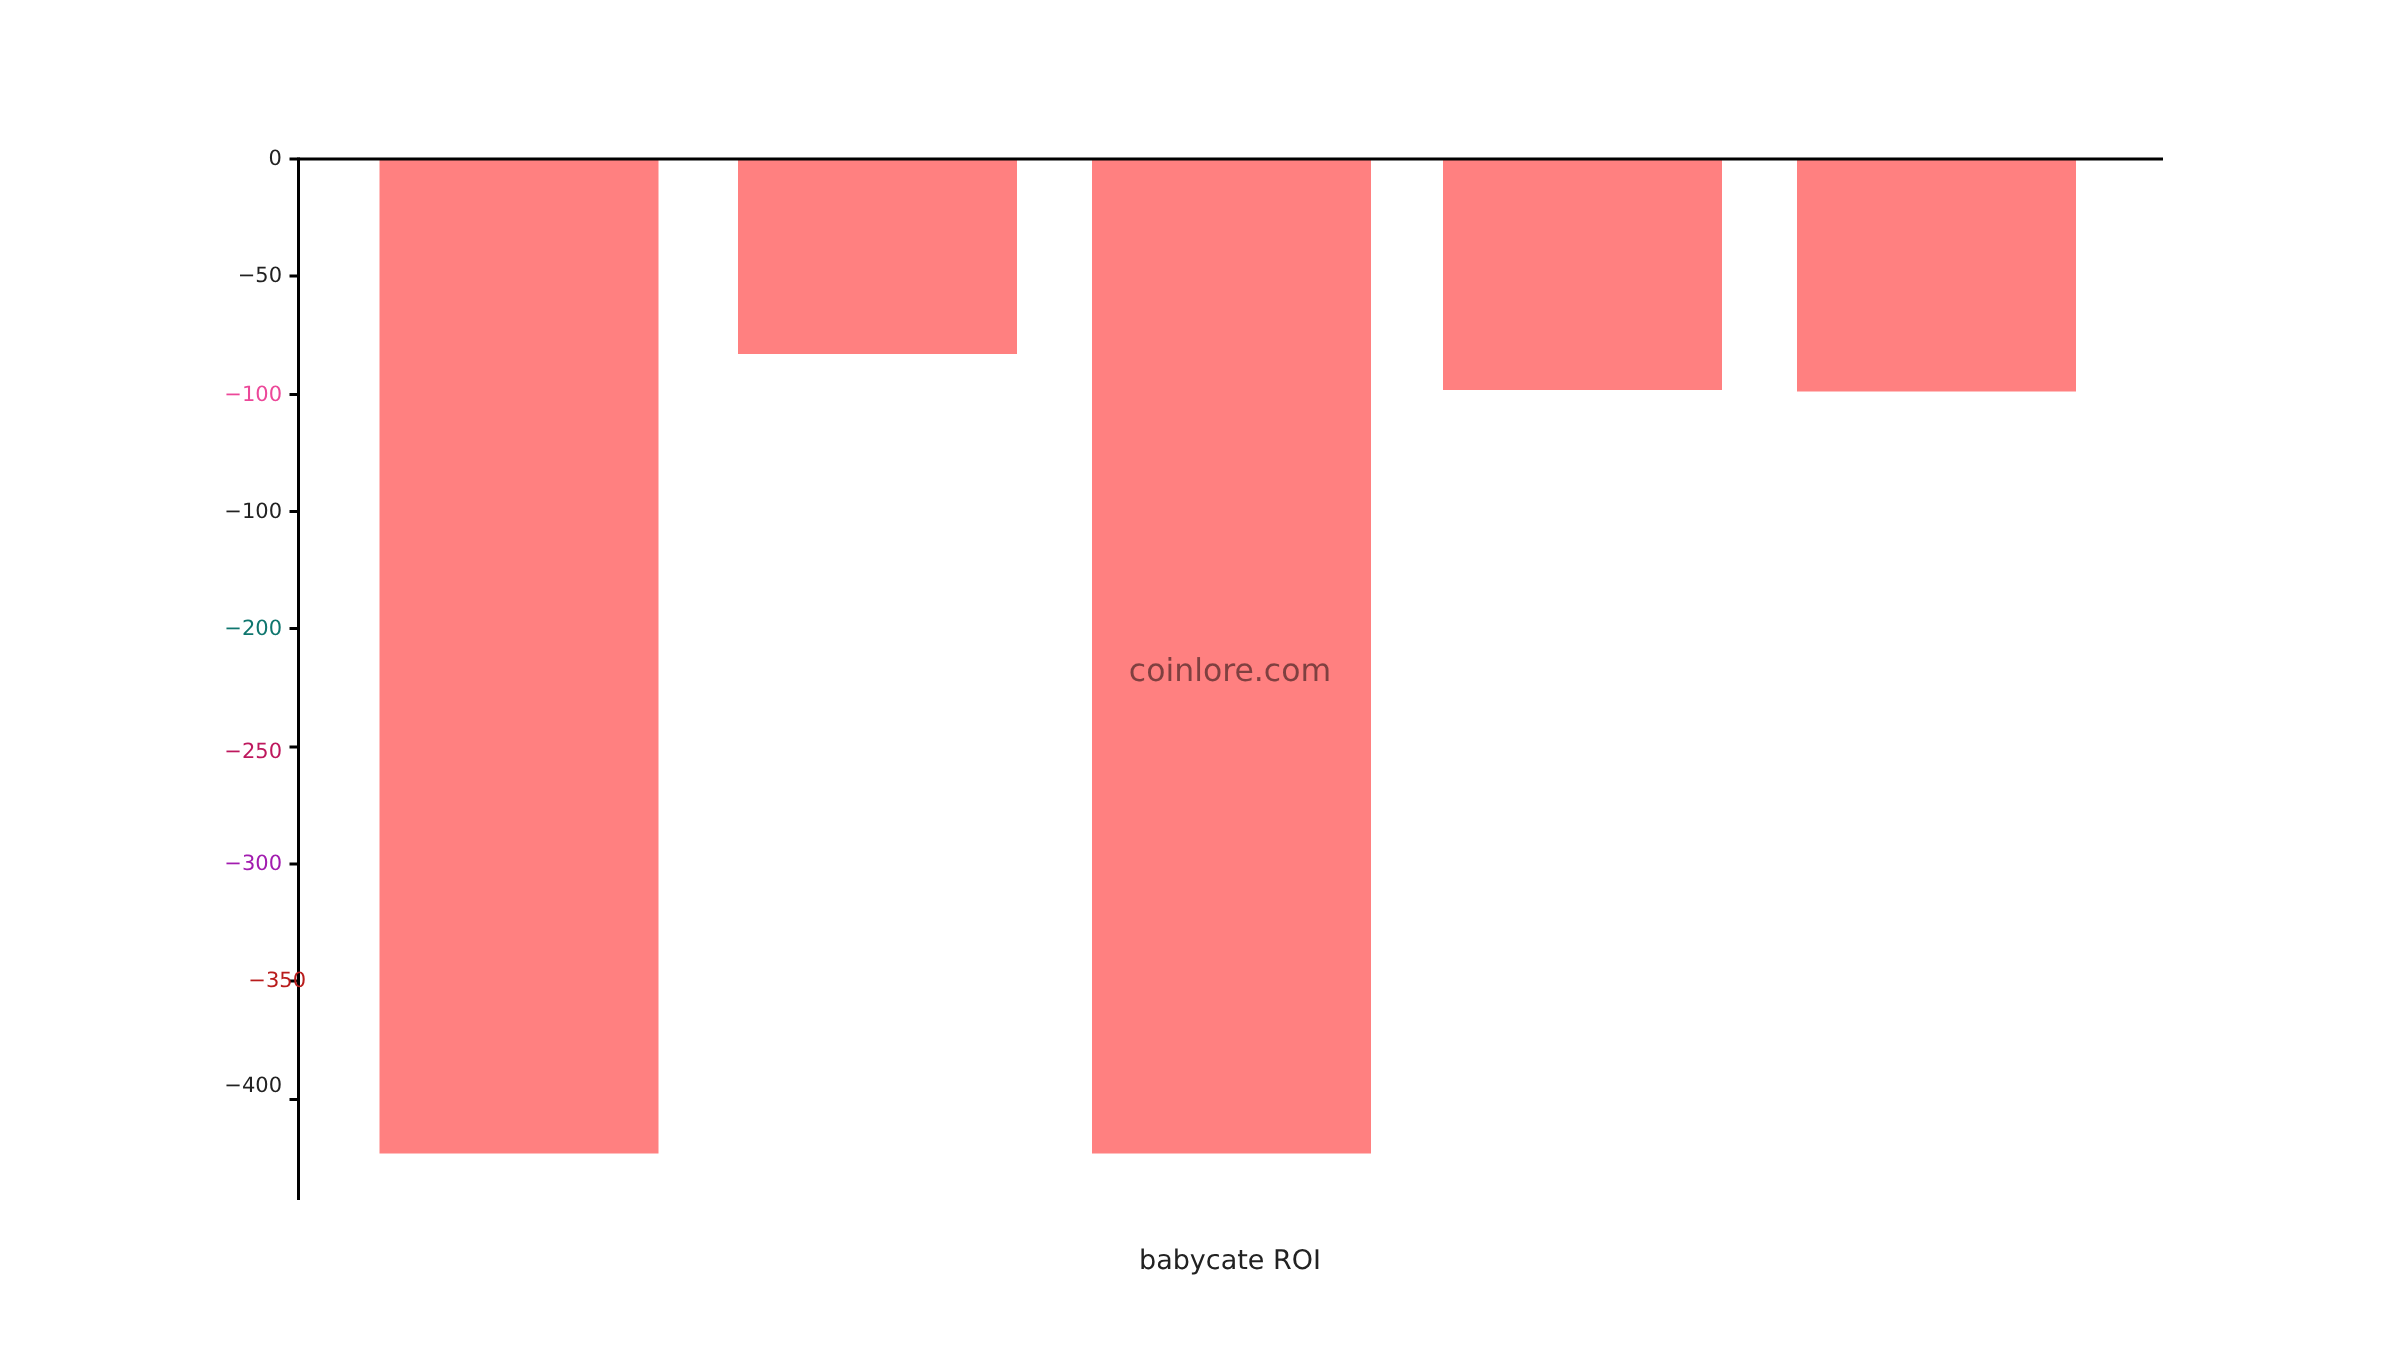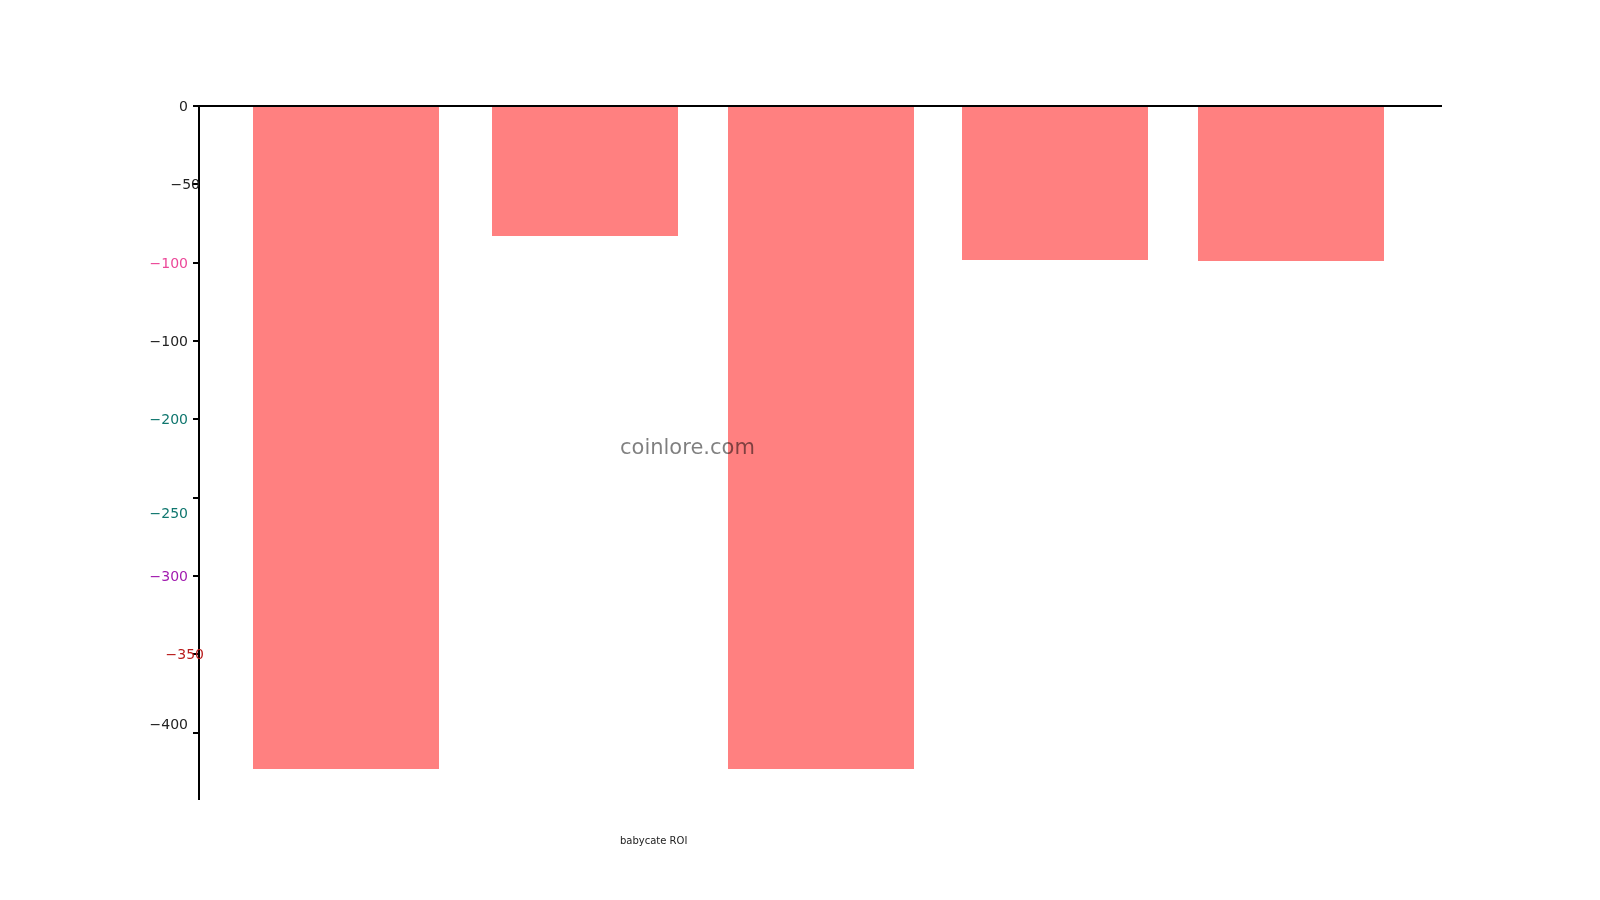--- a/index.html
+++ b/index.html
@@ -59,32 +59,33 @@
     line-height: 18px;
     color: #222222;
     z-index: 3;
     white-space: nowrap;
   }
   .watermark {
     position: absolute;
     left: 620px;
     top: 431px;
     width: 400px;
+    text-align: center;
     font-size: 21px;
     line-height: 32px;
     z-index: 2;
     white-space: nowrap;
   }
   .xlabel {
     position: absolute;
     left: 620px;
     top: 832px;
     width: 400px;
-    text-align: left;
-    font-size: 10px;
+    text-align: center;
+    font-size: 18px;
     line-height: 18px;
     color: #222222;
     z-index: 3;
     white-space: nowrap;
   }
 </style>
 </head>
 <body>
 
 <div class="canvas">
@@ -93,29 +94,29 @@
     <div class="zero-line"></div>
     <div class="watermark" id="watermark" style="color: rgba(0, 0, 0, 0.5);">coinlore.com</div>
   <div class="bar" style="left: 252.5px; top: 106px; width: 186px; height: 662.668px; background: rgb(255, 128, 128);"></div>
       <div class="bar" style="left: 491.5px; top: 106px; width: 186px; height: 130.027px; background: rgb(255, 128, 128);"></div>
       <div class="bar" style="left: 728px; top: 106px; width: 186px; height: 662.668px; background: rgb(255, 128, 128);"></div>
       <div class="bar" style="left: 962px; top: 106px; width: 186px; height: 153.526px; background: rgb(255, 128, 128);"></div>
       <div class="bar" style="left: 1197.5px; top: 106px; width: 186px; height: 155.093px; background: rgb(255, 128, 128);"></div>
       <div class="tick-mark" style="left: 193px; top: 105px; width: 6px; background: rgb(0, 0, 0);"></div>
       <div class="tick-label" style="left: 108px; top: 97px; color: rgb(34, 34, 34);">0</div>
       <div class="tick-mark" style="left: 193px; top: 183.33px; width: 6px; background: rgb(0, 0, 0);"></div>
-      <div class="tick-label" style="left: 120px; top: 175.33px; color: rgb(34, 34, 34);">−50</div>
+      <div class="tick-label" style="left: 108px; top: 175.33px; color: rgb(34, 34, 34);">−50</div>
       <div class="tick-mark" style="left: 193px; top: 261.659px; width: 6px; background: rgb(0, 0, 0);"></div>
       <div class="tick-label" style="left: 108px; top: 253.659px; color: #ec4899;">−100</div>
       <div class="tick-mark" style="left: 193px; top: 339.989px; width: 6px; background: rgb(0, 0, 0);"></div>
       <div class="tick-label" style="left: 108px; top: 331.989px; color: rgb(34, 34, 34);">−100</div>
       <div class="tick-mark" style="left: 193px; top: 418.318px; width: 6px; background: rgb(0, 0, 0);"></div>
       <div class="tick-label" style="left: 108px; top: 410.318px; color: #0f766e;">−200</div>
       <div class="tick-mark" style="left: 193px; top: 496.648px; width: 6px; background: rgb(0, 0, 0);"></div>
-      <div class="tick-label" style="left: 108px; top: 504px; color: #0f766e;">−250</div>
+      <div class="tick-label" style="left: 108px; top: 492px; color: #be185d;">−250</div>
       <div class="tick-mark" style="left: 193px; top: 574.977px; width: 6px; background: rgb(0, 0, 0);"></div>
       <div class="tick-label" style="left: 108px; top: 566.977px; color: #a21caf;">−300</div>
       <div class="tick-mark" style="left: 193px; top: 653.307px; width: 6px; background: rgb(0, 0, 0);"></div>
       <div class="tick-label" style="left: 124px; top: 645.307px; color: #b91c1c;">−350</div>
       <div class="tick-mark" style="left: 193px; top: 731.637px; width: 6px; background: rgb(0, 0, 0);"></div>
       <div class="tick-label" style="left: 108px; top: 715px; color: rgb(34, 34, 34);">−400</div>
     </div>
   <div class="xlabel">babycate ROI</div>
 </div>
 

